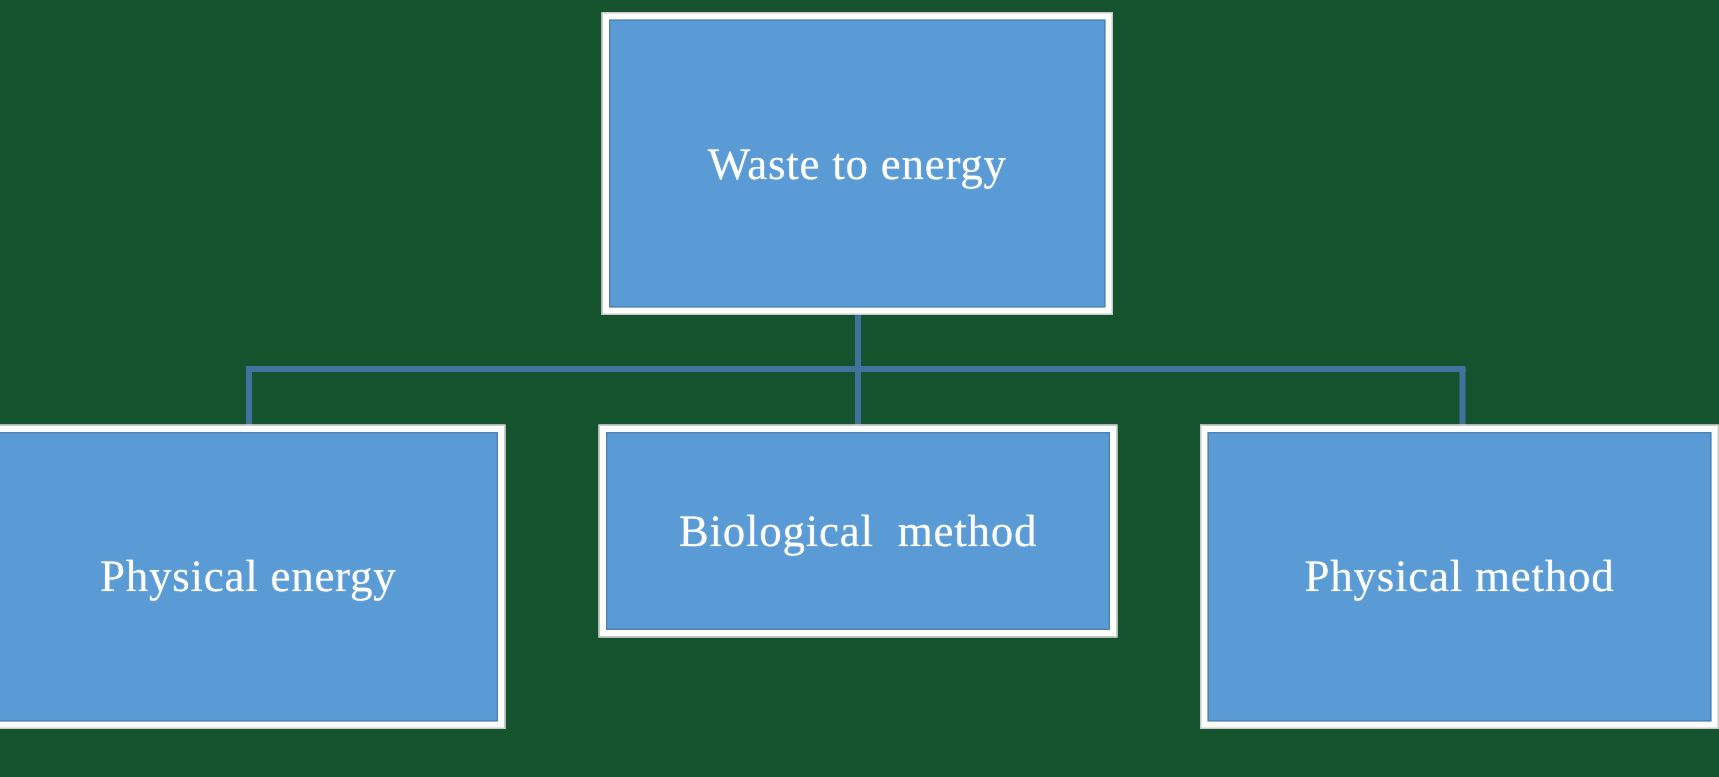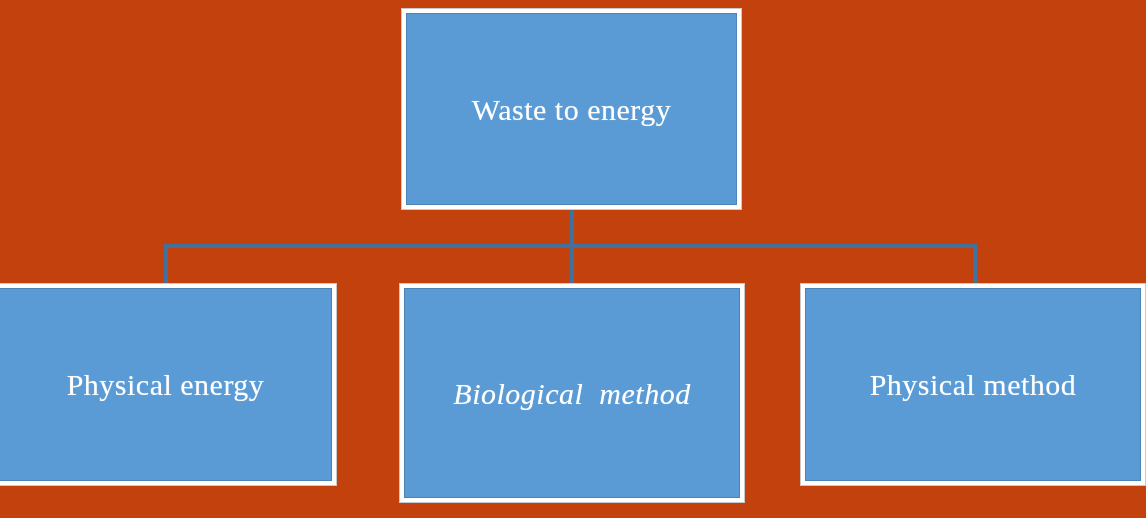--- a/index.html
+++ b/index.html
@@ -4,21 +4,21 @@
 <style>
   html, body {
     margin: 0;
     padding: 0;
     background: #ffffff;
   }
   .canvas {
     position: relative;
     width: 1146px;
     height: 518px;
-    background: #c2410c;
+    background: #14532d;
     overflow: hidden;
     font-family: "Liberation Serif", "DejaVu Serif", serif;
   }
   
   .node-frame {
     position: absolute;
     background: #ffffff;
     border: 1px solid #cacaca;
     padding: 4px;
     box-sizing: border-box;
@@ -44,21 +44,21 @@
     text-shadow: 0 0 1px rgba(255,255,255,0.4);
   }
   .connector {
     position: absolute;
     background: #41719c;
   }
   
   .frame-root   { left: 401px; top: 8px;   width: 341px; height: 202px; }
   
   .frame-child1 { left: -6px;  top: 283px; width: 343px; height: 203px; }
-  .frame-child2 { left: 399px; top: 283px; width: 346px; height: 220px; font-style: italic; }
+  .frame-child2 { left: 399px; top: 283px; width: 346px; height: 142px; }
   .frame-child3 { left: 800px; top: 283px; width: 346px; height: 203px; }
   
   .conn-h          { left: 164px; top: 244px; width: 813px; height: 4px; }
   .conn-v-center   { left: 570px; top: 209px; width: 4px;  height: 79px; }
   .conn-v-left     { left: 164px; top: 246px; width: 4px;  height: 42px; }
   .conn-v-right    { left: 973px; top: 246px; width: 4px;  height: 42px; }
 </style>
 </head>
 <body>
 

